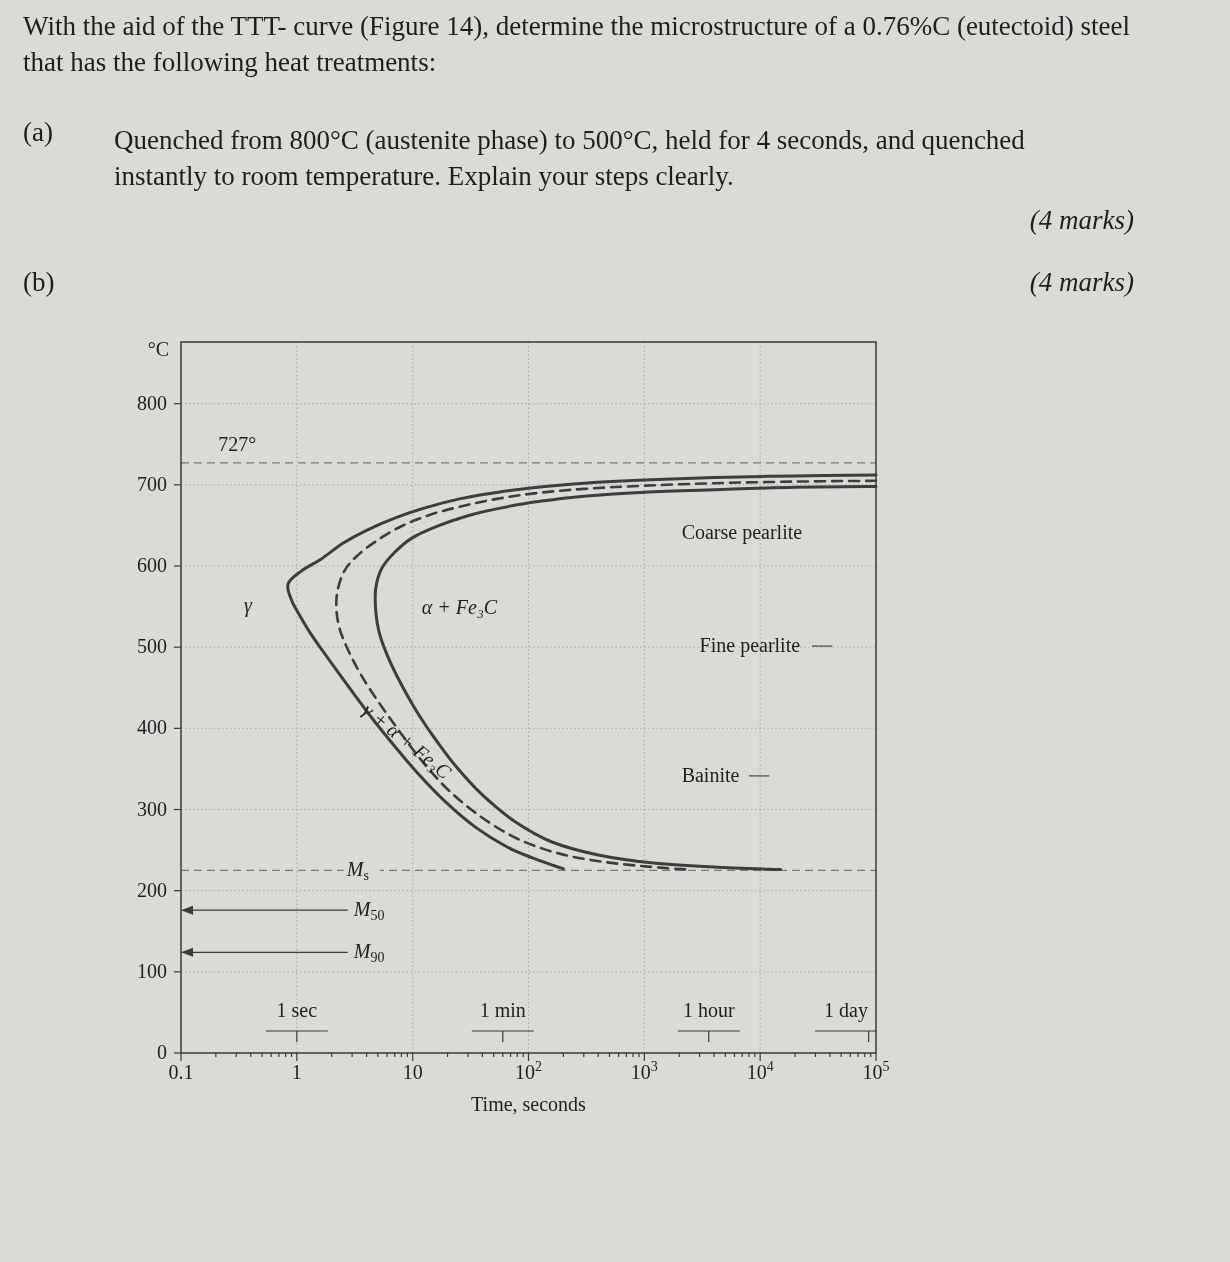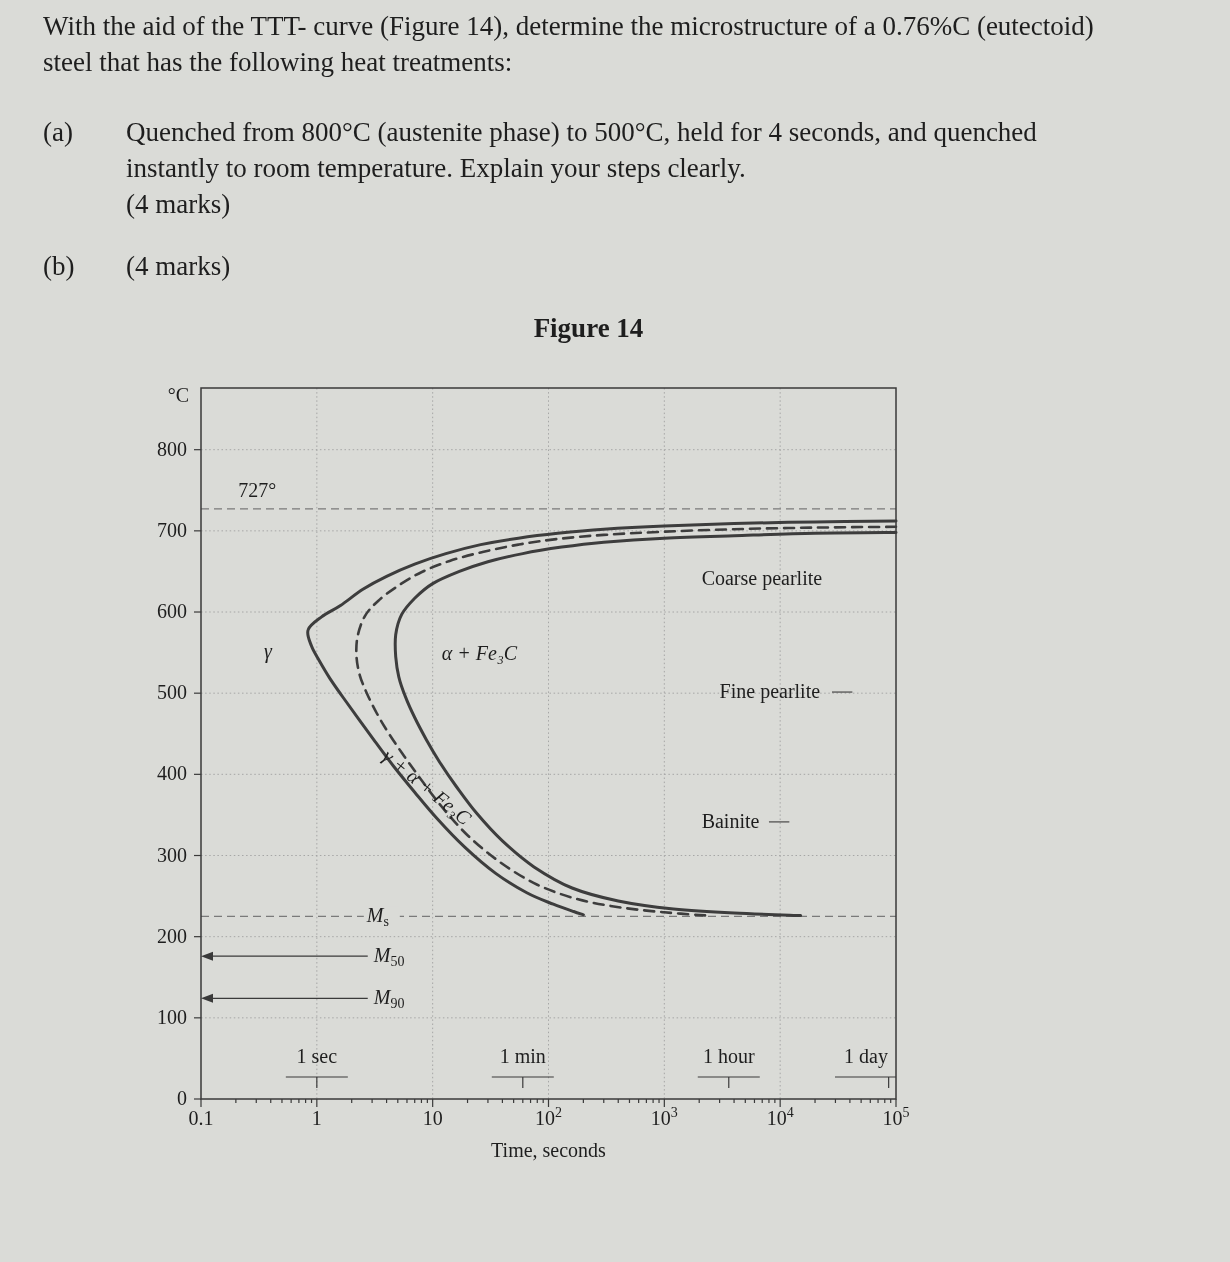--- a/index.html
+++ b/index.html
@@ -2,30 +2,30 @@
 <html style="--page-bg: #dadbd7; --curve: #3d3d3d; --grid: #a0a0a0; --frame: #3a3a3a; --ref: #7a7a7a; --text: #1e1e1e;"><head>
 <meta charset="utf-8">
 <style>
   :root{
     --page-bg:#dadbd7; --text:#1e1e1e; --curve:#3d3d3d; --grid:#a0a0a0;
     --frame:#3a3a3a; --ref:#7a7a7a;
   }
   html,body{margin:0;padding:0;background:var(--page-bg);}
   .page{
     position:relative; width:1224px; height:1262px; box-sizing:border-box;
-    padding:8px 90px 0 43px; background:var(--page-bg);
+    padding:8px 90px 0 23px; background:var(--page-bg);
     font-family:"Liberation Serif","DejaVu Serif",serif;
     color:var(--text); font-size:27px; line-height:36px;
   }
   .intro{margin:0 0 34px 0; max-width:1120px;}
   .q-item{display:flex; margin-bottom:26px;}
   .q-label{width:83px; flex:none;}
   .q-body{flex:1; min-width:0;}
-  .q-body p{margin:0; max-width:990px;}
-  .marks{text-align:left;}
+  .q-body p{margin:8px; max-width:990px;}
+  .marks{text-align:right;font-style:italic;}
   .fig-title{text-align:center; font-weight:bold; margin:26px 0 0 0;}
   .figure-wrap{margin:28px 0 0 83px;}
   svg{display:block;}
   .grid{stroke:var(--grid); stroke-width:0.9; stroke-dasharray:1.5 2.6;}
   .refline{stroke:var(--ref); stroke-width:1.3; stroke-dasharray:8 5; fill:none;}
   .frame{fill:none; stroke:var(--frame); stroke-width:1.5;}
   .tick{stroke:var(--frame); stroke-width:1.2;}
   .curve{fill:none; stroke:var(--curve); stroke-width:3; stroke-linecap:round;}
   .curve.dashed{stroke-width:2.6; stroke-dasharray:10 7;}
   .lbl{font-family:"Liberation Serif","DejaVu Serif",serif; font-size:20px; fill:var(--text);}
@@ -49,21 +49,20 @@
     </div>
   </div>
 
   <div class="q-item">
     <span class="q-label">(b)</span>
     <div class="q-body">
       <div class="marks">(4 marks)</div>
     </div>
   </div>
 
-  <div class="fig-title">Figure 14</div>
 
   <div class="figure-wrap">
     <svg id="ttt-svg" width="850" height="805" viewBox="0 0 850 805">
         <g>
           <line x1="75" x2="770" y1="643.8356164383562" y2="643.8356164383562" class="grid"></line>
           <line x1="75" x2="770" y1="562.6712328767123" y2="562.6712328767123" class="grid"></line>
           <line x1="75" x2="770" y1="481.5068493150685" y2="481.5068493150685" class="grid"></line>
           <line x1="75" x2="770" y1="400.3424657534247" y2="400.3424657534247" class="grid"></line>
           <line x1="75" x2="770" y1="319.1780821917808" y2="319.1780821917808" class="grid"></line>
           <line x1="75" x2="770" y1="238.01369863013701" y2="238.01369863013701" class="grid"></line>

